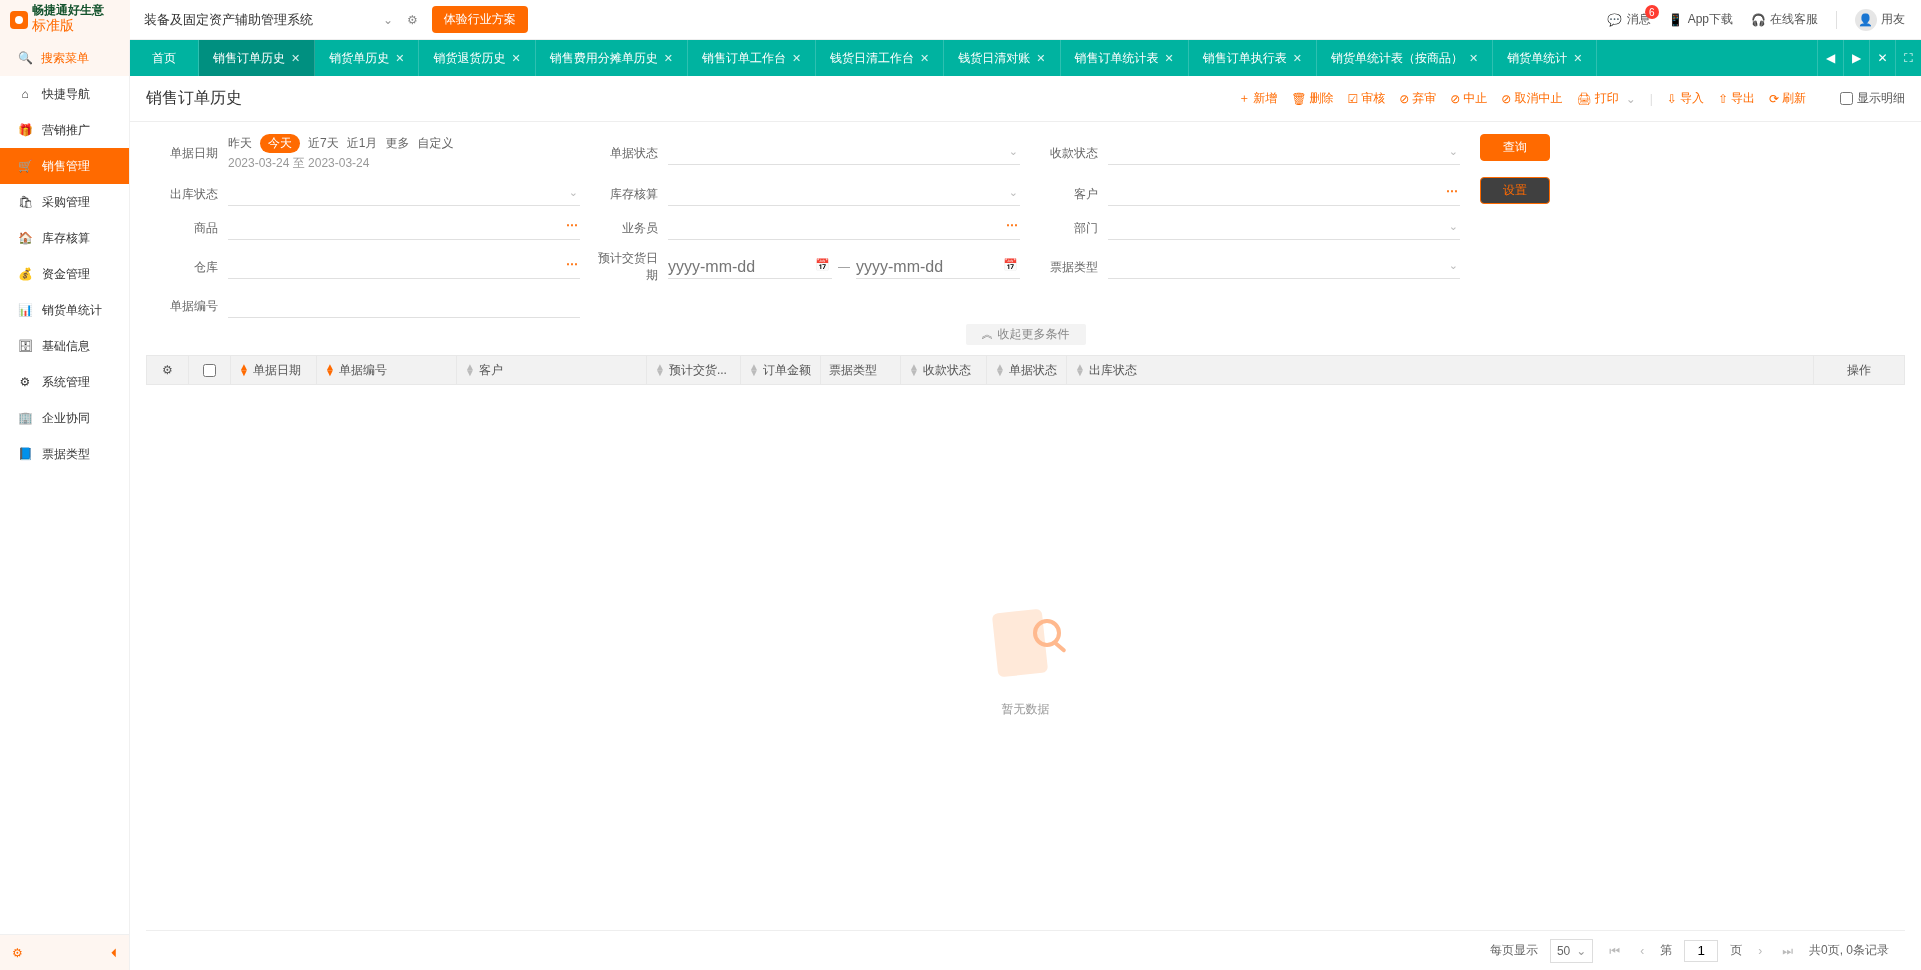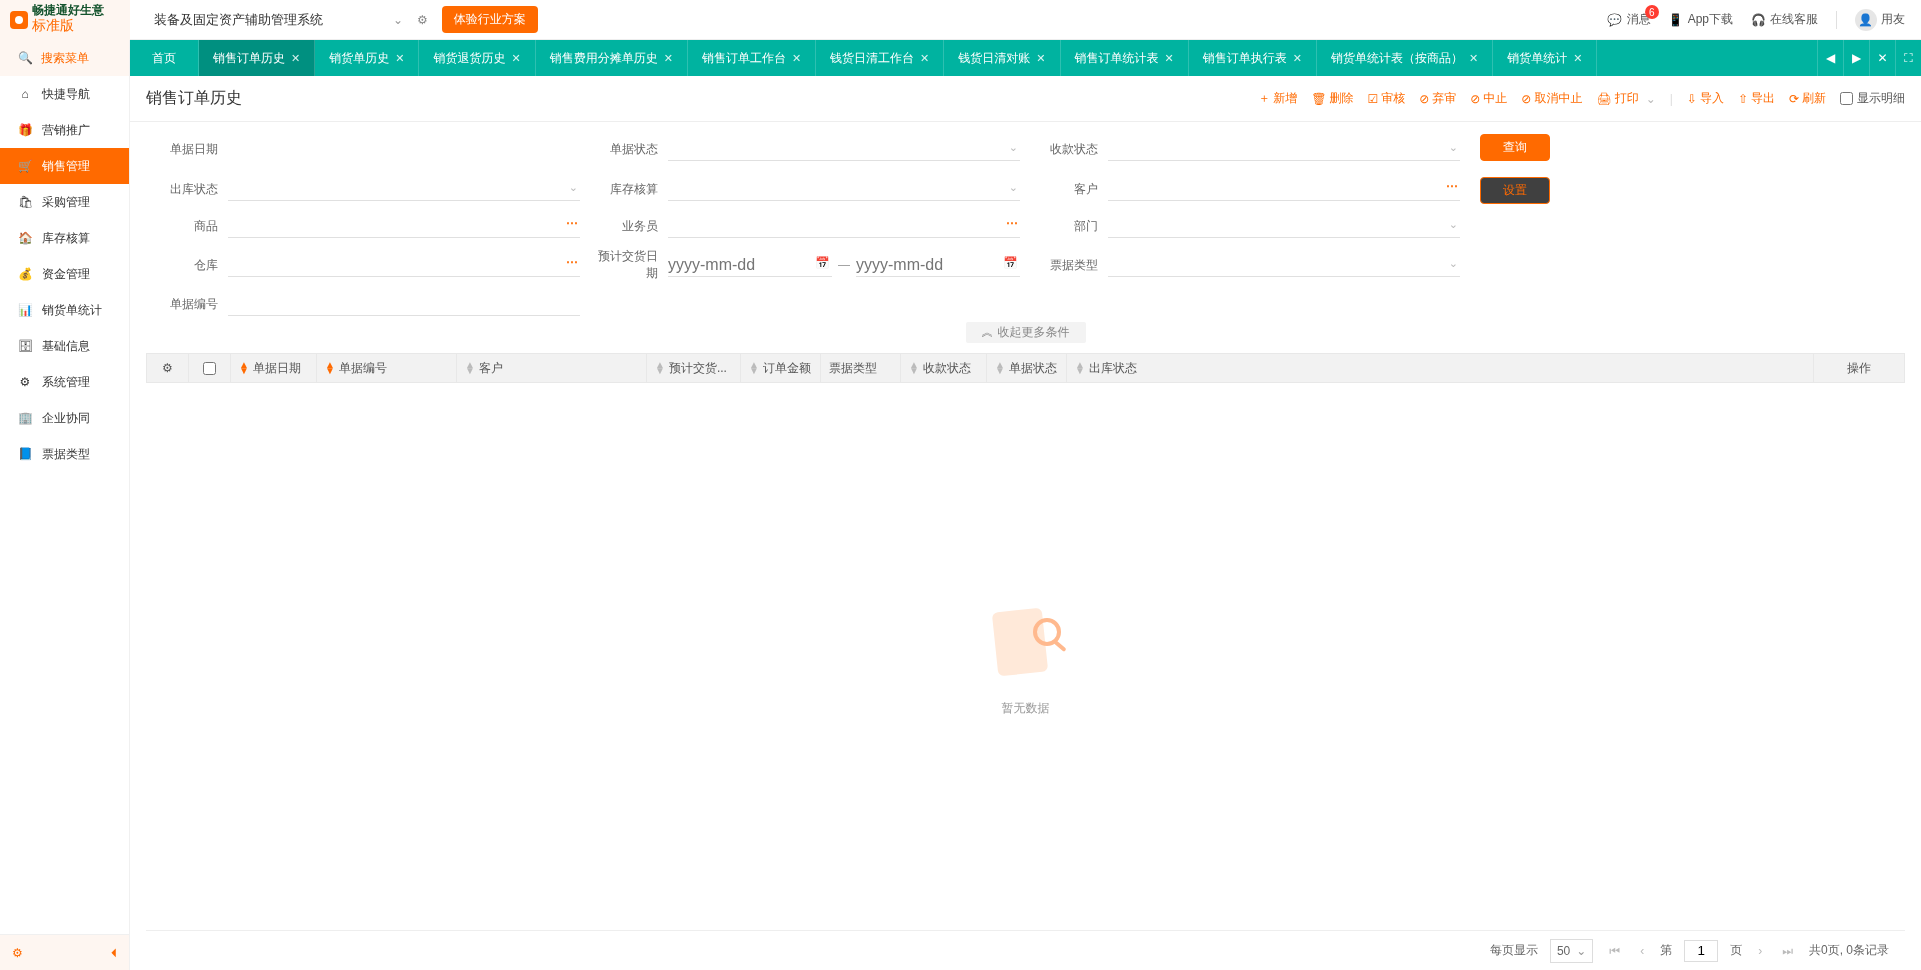--- a/index.html
+++ b/index.html
@@ -6,21 +6,21 @@
 body { font-family:"Microsoft YaHei","PingFang SC",Arial,sans-serif; font-size:12px; color:#333; background:#fff; overflow:hidden; }
 .app { width:1921px; height:970px; display:flex; flex-direction:column; }
 
 
 .topbar { height:40px; display:flex; align-items:center; border-bottom:1px solid #eee; }
 .logo-area { width:130px; display:flex; align-items:center; padding-left:10px; background:#fef6f1; height:40px; }
 .logo-icon { width:18px; height:18px; background:#ff6a00; border-radius:4px; margin-right:4px; position:relative; }
 .logo-icon::after { content:""; position:absolute; width:8px; height:8px; background:#fff; border-radius:50%; top:5px; left:5px; }
 .logo-text { color:#14532d; font-size:12px; font-weight:bold; line-height:1.1; }
 .logo-sub { color:#ff6a00; font-size:14px; }
-.sys-select { flex:0 0 auto; display:flex; align-items:center; margin-left:24px; }
+.sys-select { flex:0 0 auto; display:flex; align-items:center; margin-left:14px; }
 .sys-name { font-size:13px; margin-right:70px; }
 .sys-drop { color:#999; margin-right:14px; cursor:pointer;}
 .gear { color:#888; margin-right:14px; cursor:pointer; }
 .cta-btn { background:#ff6a00; color:#fff; border:none; border-radius:4px; padding:5px 12px; font-size:12px; cursor:pointer; }
 .topbar-right { margin-left:auto; display:flex; align-items:center; gap:18px; padding-right:16px; height:100%; }
 .tb-item { display:flex; align-items:center; gap:4px; color:#555; cursor:pointer; position:relative; }
 .badge { position:absolute; top:-6px; right:-8px; background:#ff3b30; color:#fff; border-radius:8px; min-width:14px; height:14px; font-size:10px; display:flex; align-items:center; justify-content:center; padding:0 2px;}
 .avatar { width:22px; height:22px; background:#e6e6e6; border-radius:50%; display:flex; align-items:center; justify-content:center; color:#999; }
 .vdiv { width:1px; height:18px; background:#e0e0e0; }
 
@@ -46,21 +46,21 @@
 .tabs-right { margin-left:auto; display:flex; align-items:stretch; }
 .tab-ctrl { width:26px; display:flex; align-items:center; justify-content:center; cursor:pointer; border-left:1px solid rgba(255,255,255,0.18); }
 
 
 .page-head { height:46px; display:flex; align-items:center; padding:0 16px; border-bottom:1px solid #eee; }
 .page-title { font-size:16px; color:#333; }
 .actions { margin-left:auto; display:flex; align-items:center; gap:14px; }
 .act { display:flex; align-items:center; gap:3px; cursor:pointer; color:#555; }
 .act.orange { color:#ff6a00; }
 .act .ic { font-size:12px; }
-.chk { display:flex; align-items:center; gap:4px; color:#555; }
+.chk { display:flex; align-items:center; gap:4px; color:#555;margin-left:20px; }
 .chk input { width:13px; height:13px; }
 
 
 .filters { padding:12px 20px 0 20px; }
 .filter-grid { display:grid; grid-template-columns: 430px 430px 430px 80px; column-gap:10px; row-gap:10px; }
 .frow { display:flex; align-items:center; }
 .flabel { width:78px; text-align:right; color:#666; padding-right:10px; font-size:12px;}
 .finput-wrap { flex:1; position:relative; border-bottom:1px solid #e0e0e0; height:24px; display:flex; align-items:center; }
 .finput { width:100%; border:none; outline:none; font-size:16px; background:transparent; }
 .caret { color:#bbb; position:absolute; right:2px; top:4px; font-size:11px; cursor:pointer;}
@@ -312,20 +312,31 @@
               <span>显示明细</span>
             </label>
         </div>
       </div>
 
       <div class="filters">
         <div class="filter-grid">
 
           <div class="frow">
             <div class="flabel">单据日期</div>
+            <div style="flex:1">
+              <div class="date-chips" id="date-chips">
+                  <span class="chip">昨天</span>
+                  <span class="chip active">今天</span>
+                  <span class="chip">近7天</span>
+                  <span class="chip">近1月</span>
+                  <span class="chip">更多</span>
+                  <span class="chip">自定义</span>
+                </div>
+              <div class="date-range">2023-03-24 至 2023-03-24</div>
+            </div>
           </div>
           <div class="frow">
             <div class="flabel">单据状态</div>
             <div class="finput-wrap">
                 <input class="finput" style="">
                 <span class="caret">⌄</span>
               </div>
           </div>
           <div class="frow">
             <div class="flabel">收款状态</div>

